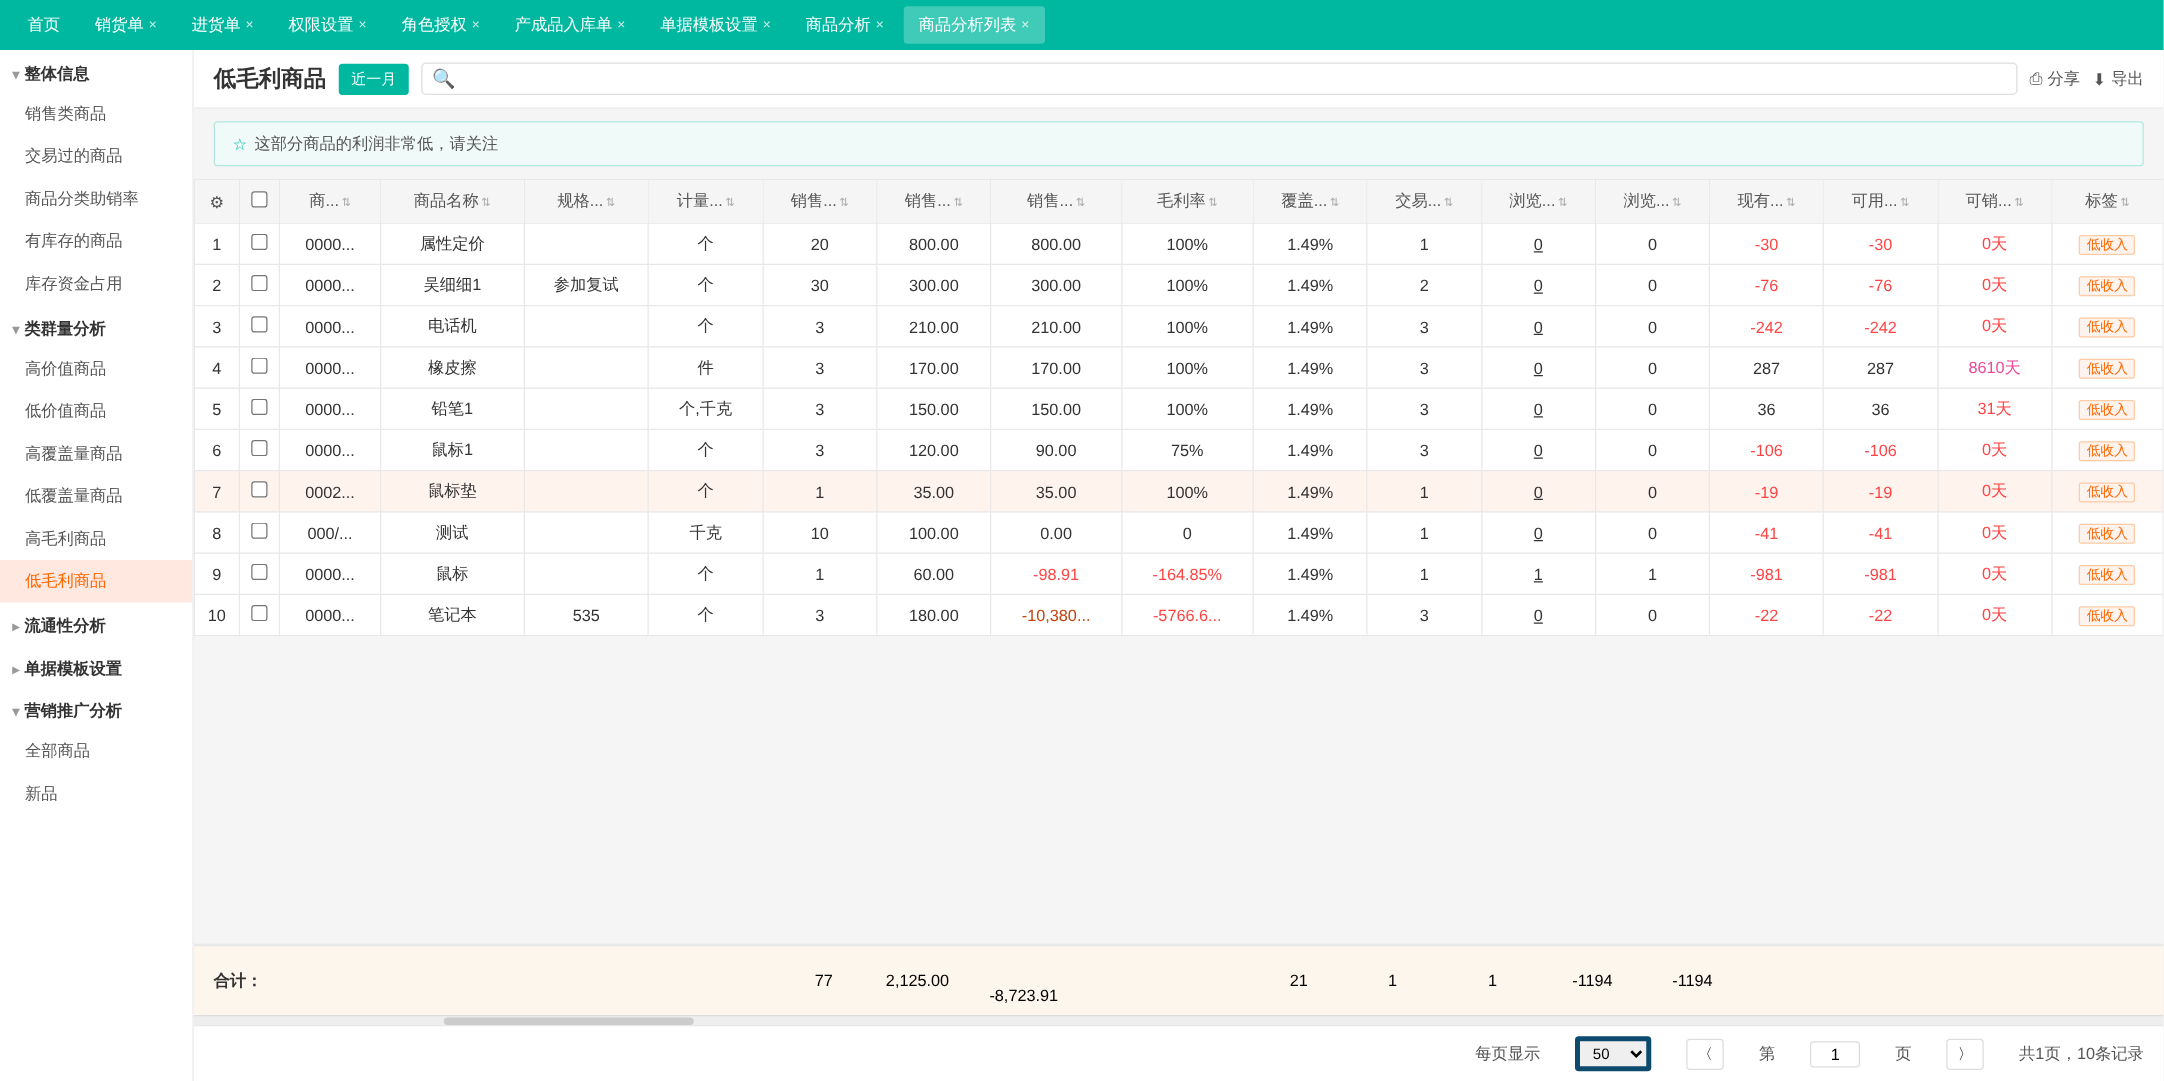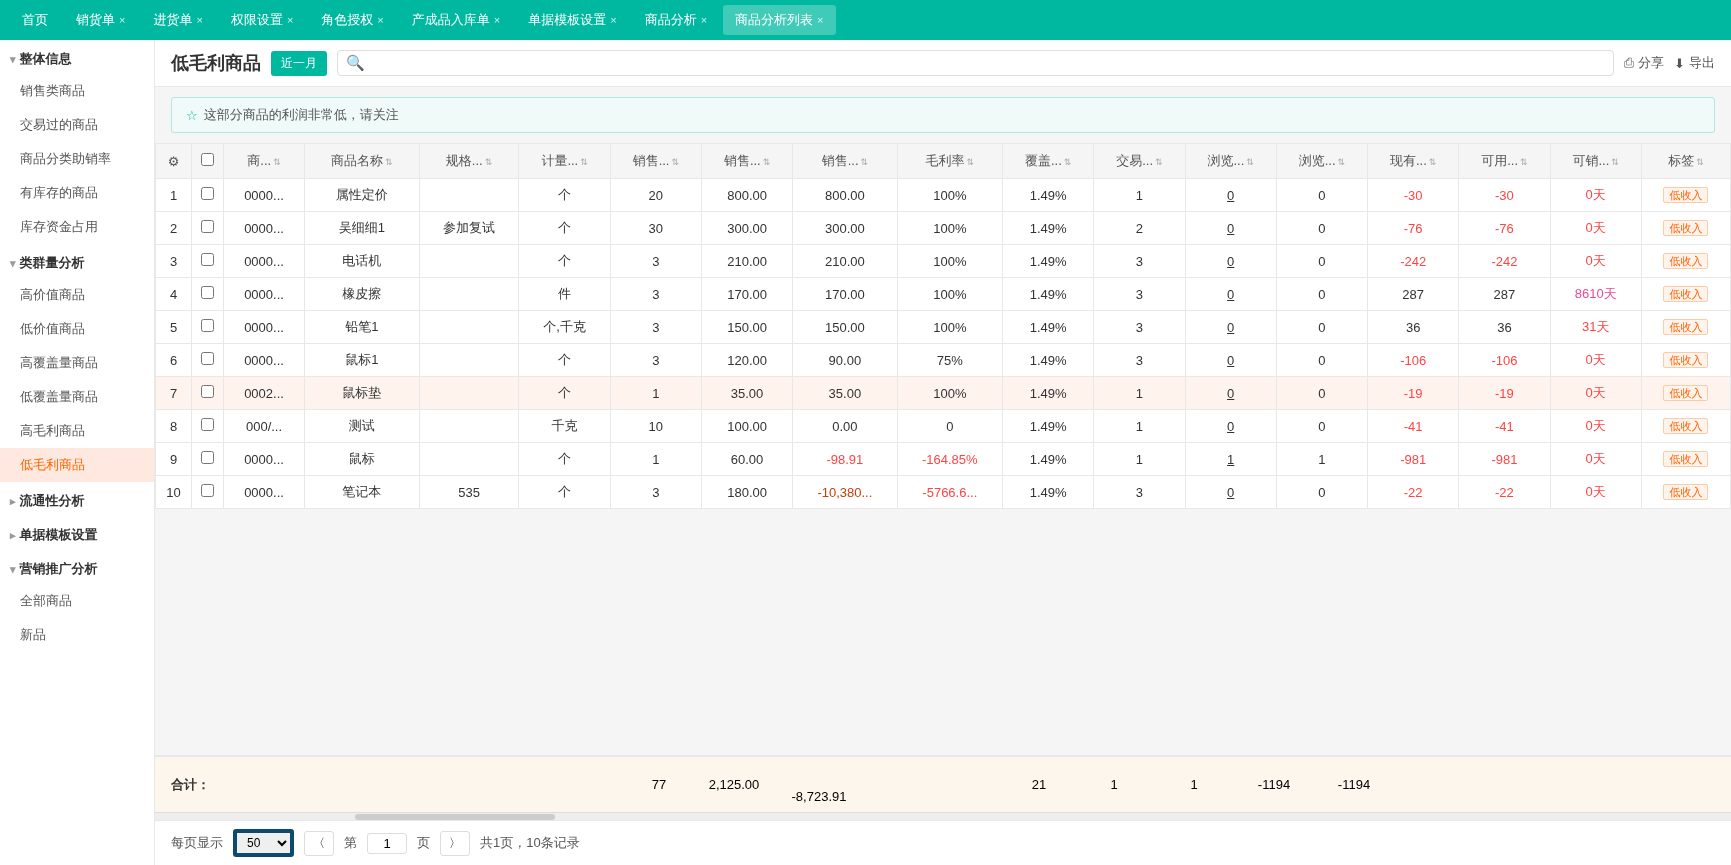--- a/index.html
+++ b/index.html
@@ -184,22 +184,22 @@
       font-size: 11px;
     }
 
     
     .pagination-bar {
       background: #fff;
       border-top: 1px solid #e8e8e8;
       padding: 8px 16px;
       display: flex;
       align-items: center;
-      justify-content: flex-start;
-      gap: 10px;
+      justify-content: flex-end;
+      gap: 28px;
       font-size: 13px;
       color: #555;
     }
     .page-size-select {
       border: 4px solid #0c4a6e;
       border-radius: 3px;
       padding: 2px 6px;
       font-size: 12px;
     }
     .page-btn {

